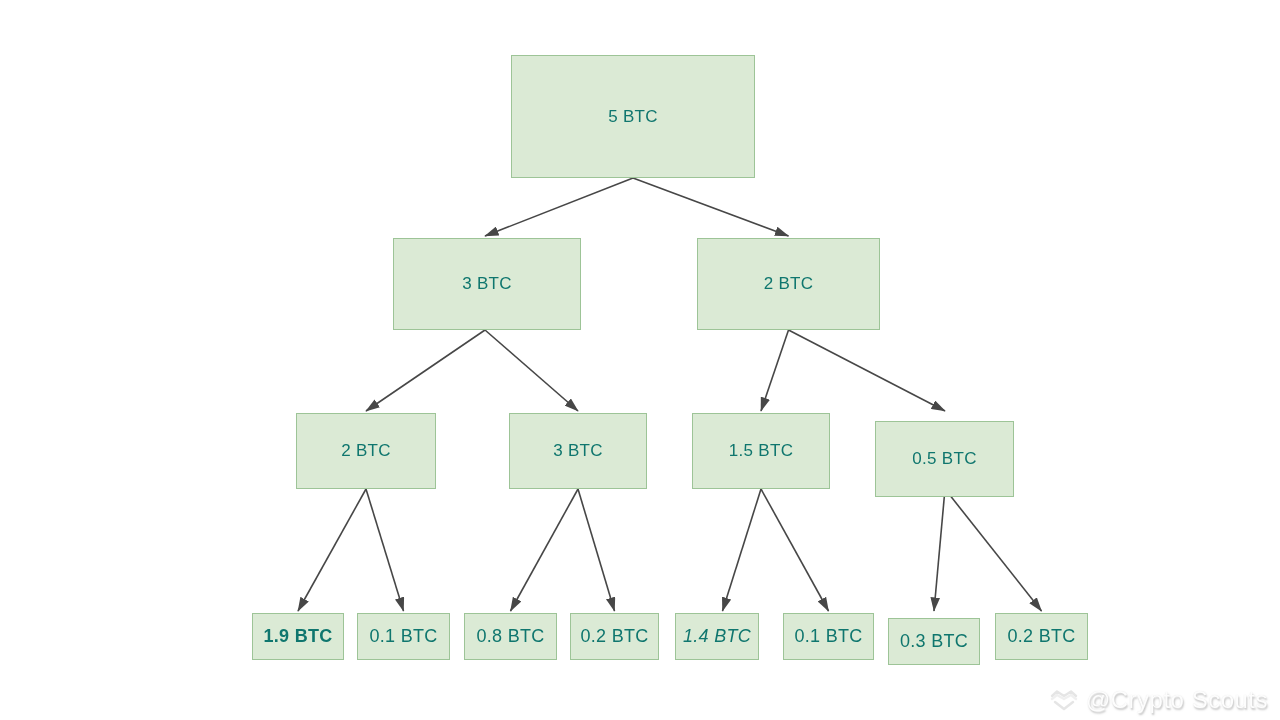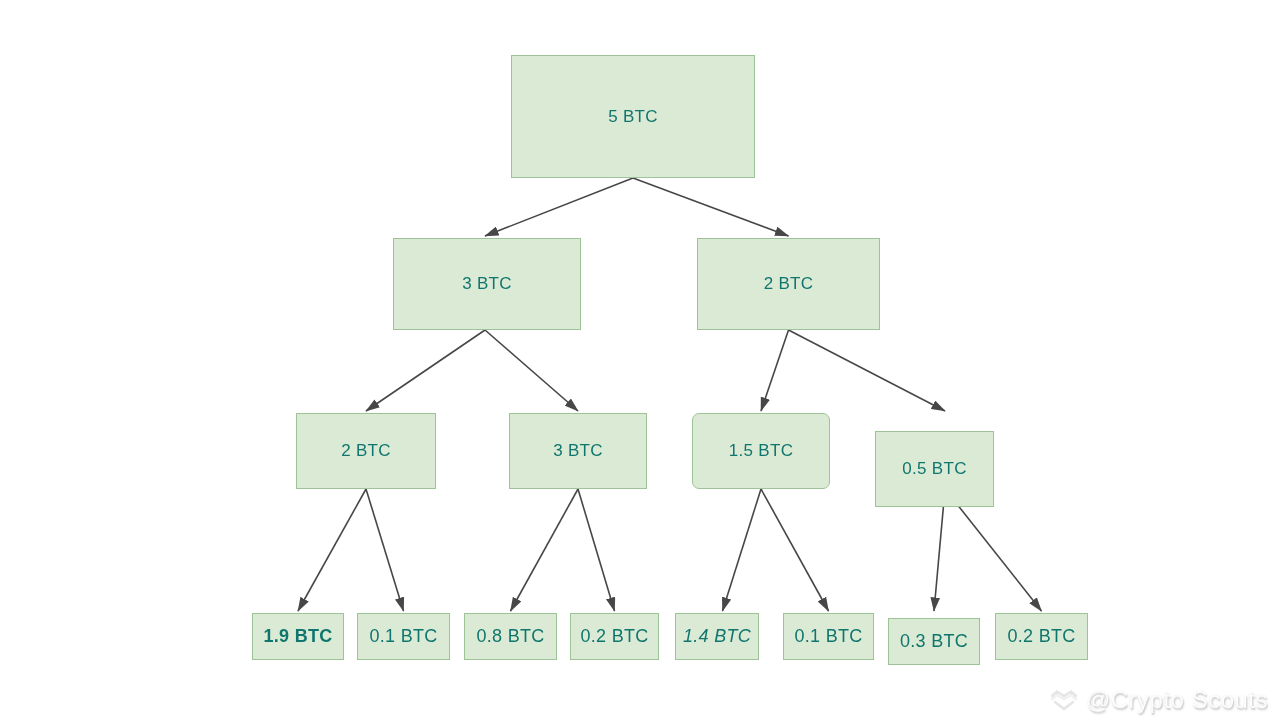--- a/index.html
+++ b/index.html
@@ -74,22 +74,22 @@
       <line x1="945" y1="489" x2="1041.5" y2="611" stroke="#474747" stroke-width="1.6" marker-end="url(#arrowhead)"></line>
     </svg>
 
   <div class="node" style="left:511px; top:55px; width:244px; height:123px;">5 BTC</div>
 
   <div class="node" style="left:393px; top:238px; width:188px; height:92px;">3 BTC</div>
   <div class="node" style="left:697px; top:238px; width:183px; height:92px;">2 BTC</div>
 
   <div class="node" style="left:296px; top:413px; width:140px; height:76px;">2 BTC</div>
   <div class="node" style="left:509px; top:413px; width:138px; height:76px;">3 BTC</div>
-  <div class="node" style="left:692px; top:413px; width:138px; height:76px;border-radius:7px;">1.5 BTC</div>
-  <div class="node" style="left:875px; top:431px; width:119px; height:76px;">0.5 BTC</div>
+  <div class="node" style="left:692px; top:413px; width:138px; height:76px;">1.5 BTC</div>
+  <div class="node" style="left:875px; top:421px; width:139px; height:76px;">0.5 BTC</div>
 
   <div class="node leaf" style="left:252px; top:613px; width:92px; height:47px;font-weight:bold;">1.9 BTC</div>
   <div class="node leaf" style="left:357px; top:613px; width:93px; height:47px;">0.1 BTC</div>
   <div class="node leaf" style="left:464px; top:613px; width:93px; height:47px;">0.8 BTC</div>
   <div class="node leaf" style="left:570px; top:613px; width:89px; height:47px;">0.2 BTC</div>
   <div class="node leaf" style="left:675px; top:613px; width:84px; height:47px;font-style:italic;">1.4 BTC</div>
   <div class="node leaf" style="left:783px; top:613px; width:91px; height:47px;">0.1 BTC</div>
   <div class="node leaf" style="left:888px; top:618px; width:92px; height:47px;">0.3 BTC</div>
   <div class="node leaf" style="left:995px; top:613px; width:93px; height:47px;">0.2 BTC</div>
 

